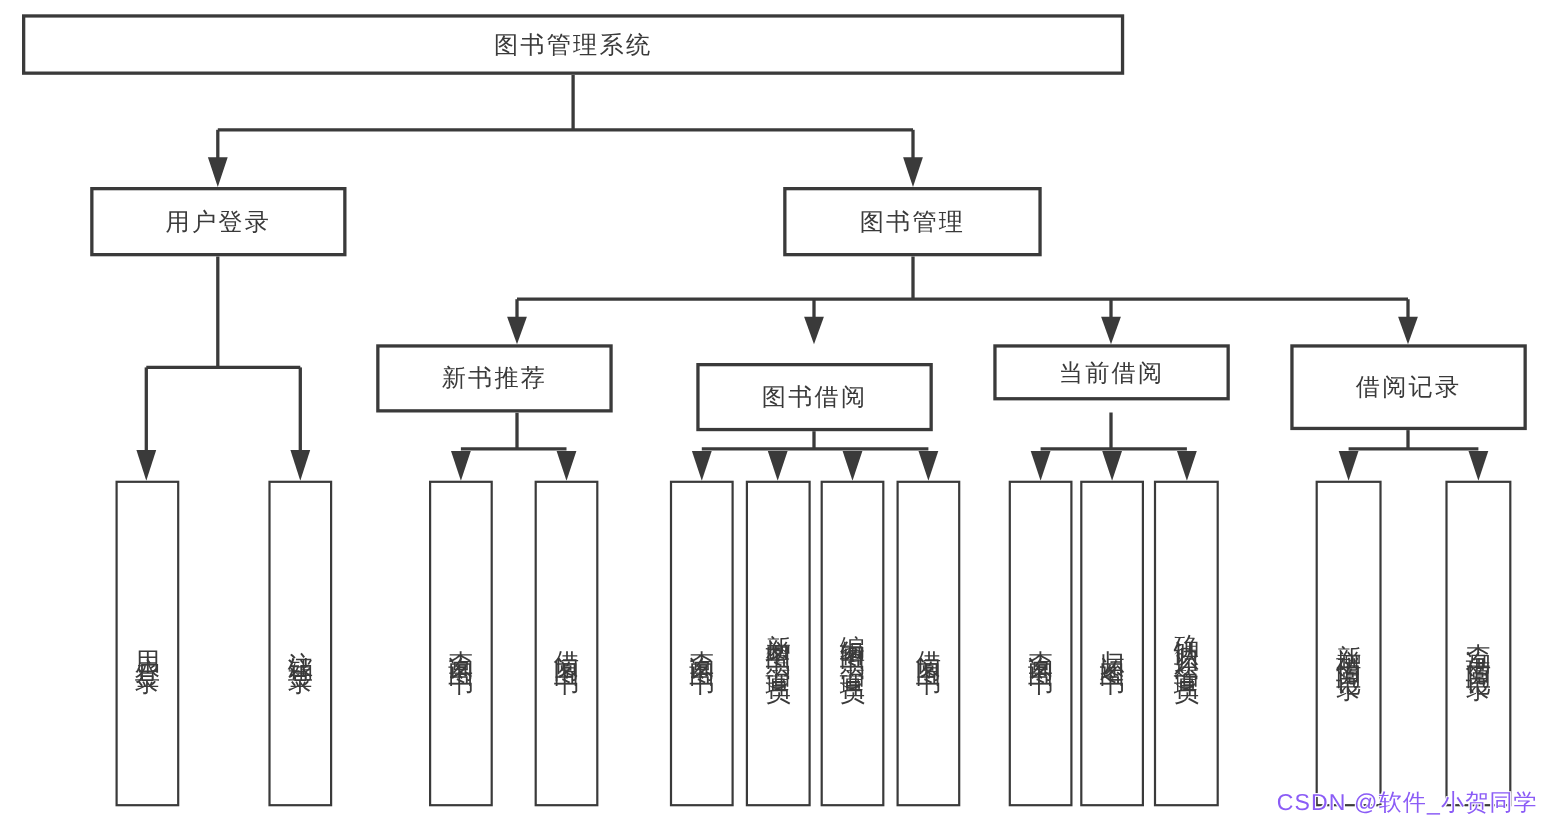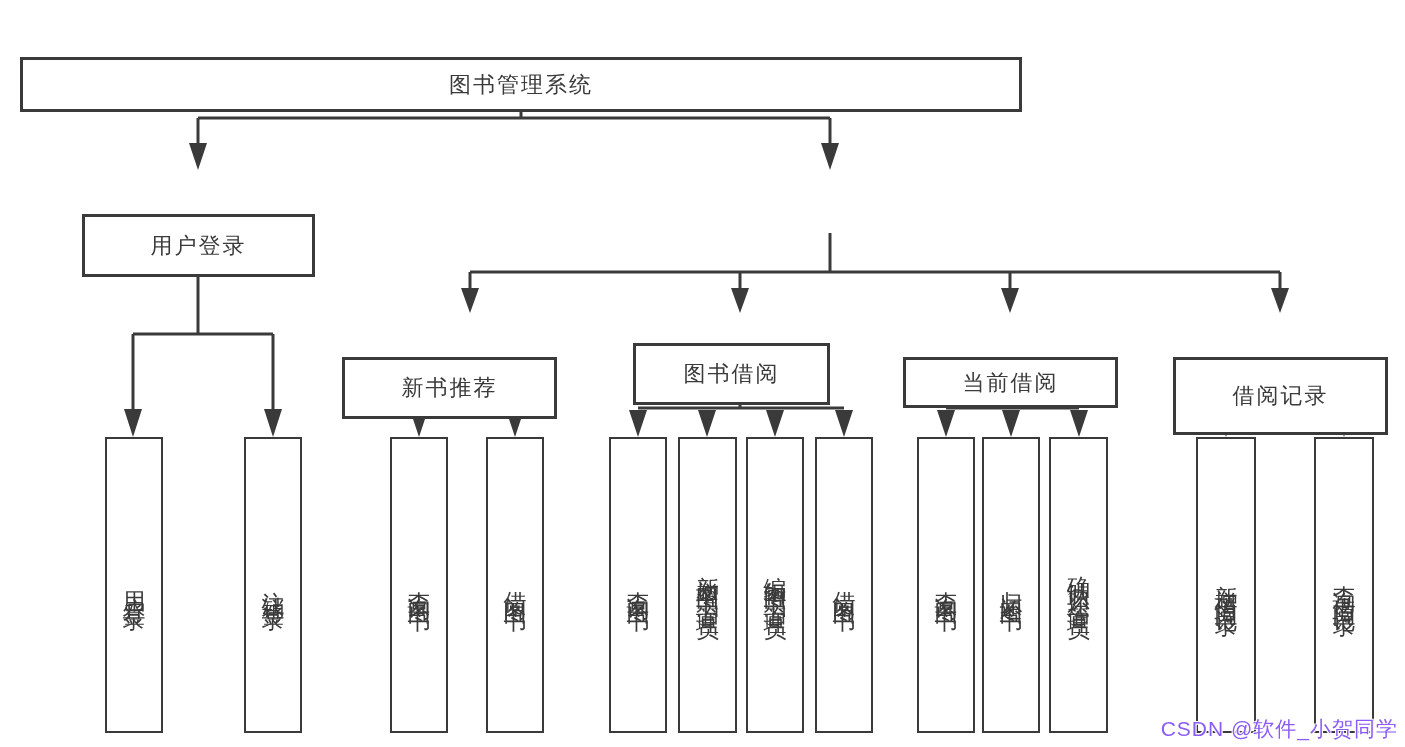--- a/index.html
+++ b/index.html
@@ -9,21 +9,21 @@
     font-family:"Liberation Sans","DejaVu Sans",sans-serif;
   }
   #stage{position:absolute;left:0;top:0;width:1405px;height:747px;}
   svg.connectors{position:absolute;left:0;top:0;z-index:1;}
   .box{
     position:absolute;z-index:2;box-sizing:border-box;
     background:#ffffff;border:3px solid #3a3a3a;color:#3a3a3a;
     display:flex;align-items:center;justify-content:center;
     text-align:center;
   }
-  .h{font-size:22px;letter-spacing:2px;font-weight:400;margin-top:44px;}
+  .h{font-size:22px;letter-spacing:2px;font-weight:400;}
   .v{
     border-width:2px;
     writing-mode:vertical-rl;text-orientation:mixed;
     font-size:23px;letter-spacing:6px;line-height:1;
   }
   .watermark{
     position:absolute;z-index:5;right:7px;top:715px;
     font-size:21px;letter-spacing:1px;color:#8b5cf6;
     text-shadow:1px 1px 0 rgba(255,255,255,.95),-1px -1px 0 rgba(255,255,255,.95),1px -1px 0 rgba(255,255,255,.95),-1px 1px 0 rgba(255,255,255,.95);
     white-space:nowrap;
@@ -78,23 +78,24 @@
       <polygon points="1002,410 1020,410 1011,437"></polygon>
       <polygon points="1070,410 1088,410 1079,437"></polygon>
       <polygon points="1217,410 1235,410 1226,437"></polygon>
       <polygon points="1335,410 1353,410 1344,437"></polygon>
     </g>
   </svg>
 
   <div class="box h" style="left:20px;top:13px;width:1002px;height:55px">图书管理系统</div>
 
   <div class="box h" style="left:82px;top:170px;width:233px;height:63px">用户登录</div>
+  <div class="box h" style="left:712px;top:170px;width:235px;height:63px">图书管理</div>
 
   <div class="box h" style="left:342px;top:313px;width:215px;height:62px">新书推荐</div>
-  <div class="box h" style="left:633px;top:299px;width:197px;height:62px">图书借阅</div>
+  <div class="box h" style="left:633px;top:330px;width:215px;height:62px">图书借阅</div>
   <div class="box h" style="left:903px;top:313px;width:215px;height:51px">当前借阅</div>
   <div class="box h" style="left:1173px;top:313px;width:215px;height:78px">借阅记录</div>
 
   <div class="box v" style="left:105px;top:437px;width:58px;height:296px">用户登录</div>
   <div class="box v" style="left:244px;top:437px;width:58px;height:296px">注销登录</div>
 
   <div class="box v" style="left:390px;top:437px;width:58px;height:296px">查询图书</div>
   <div class="box v" style="left:486px;top:437px;width:58px;height:296px">借阅图书</div>
 
   <div class="box v" style="left:609px;top:437px;width:58px;height:296px">查询图书</div>

